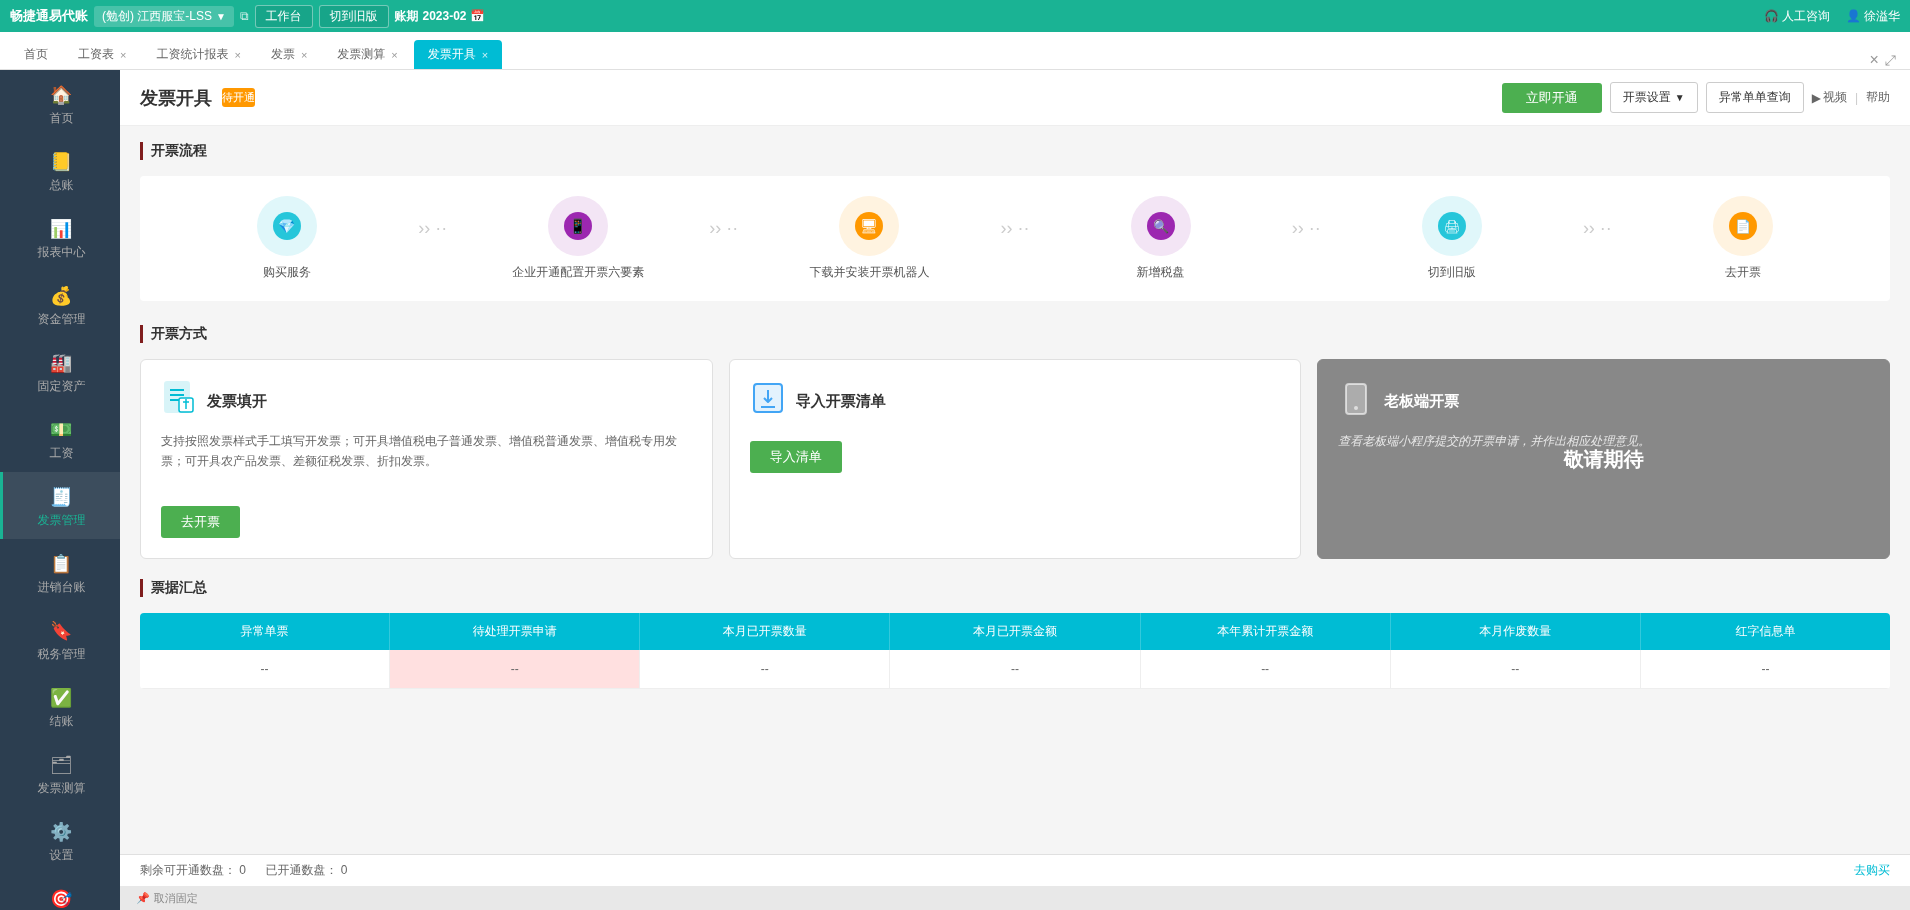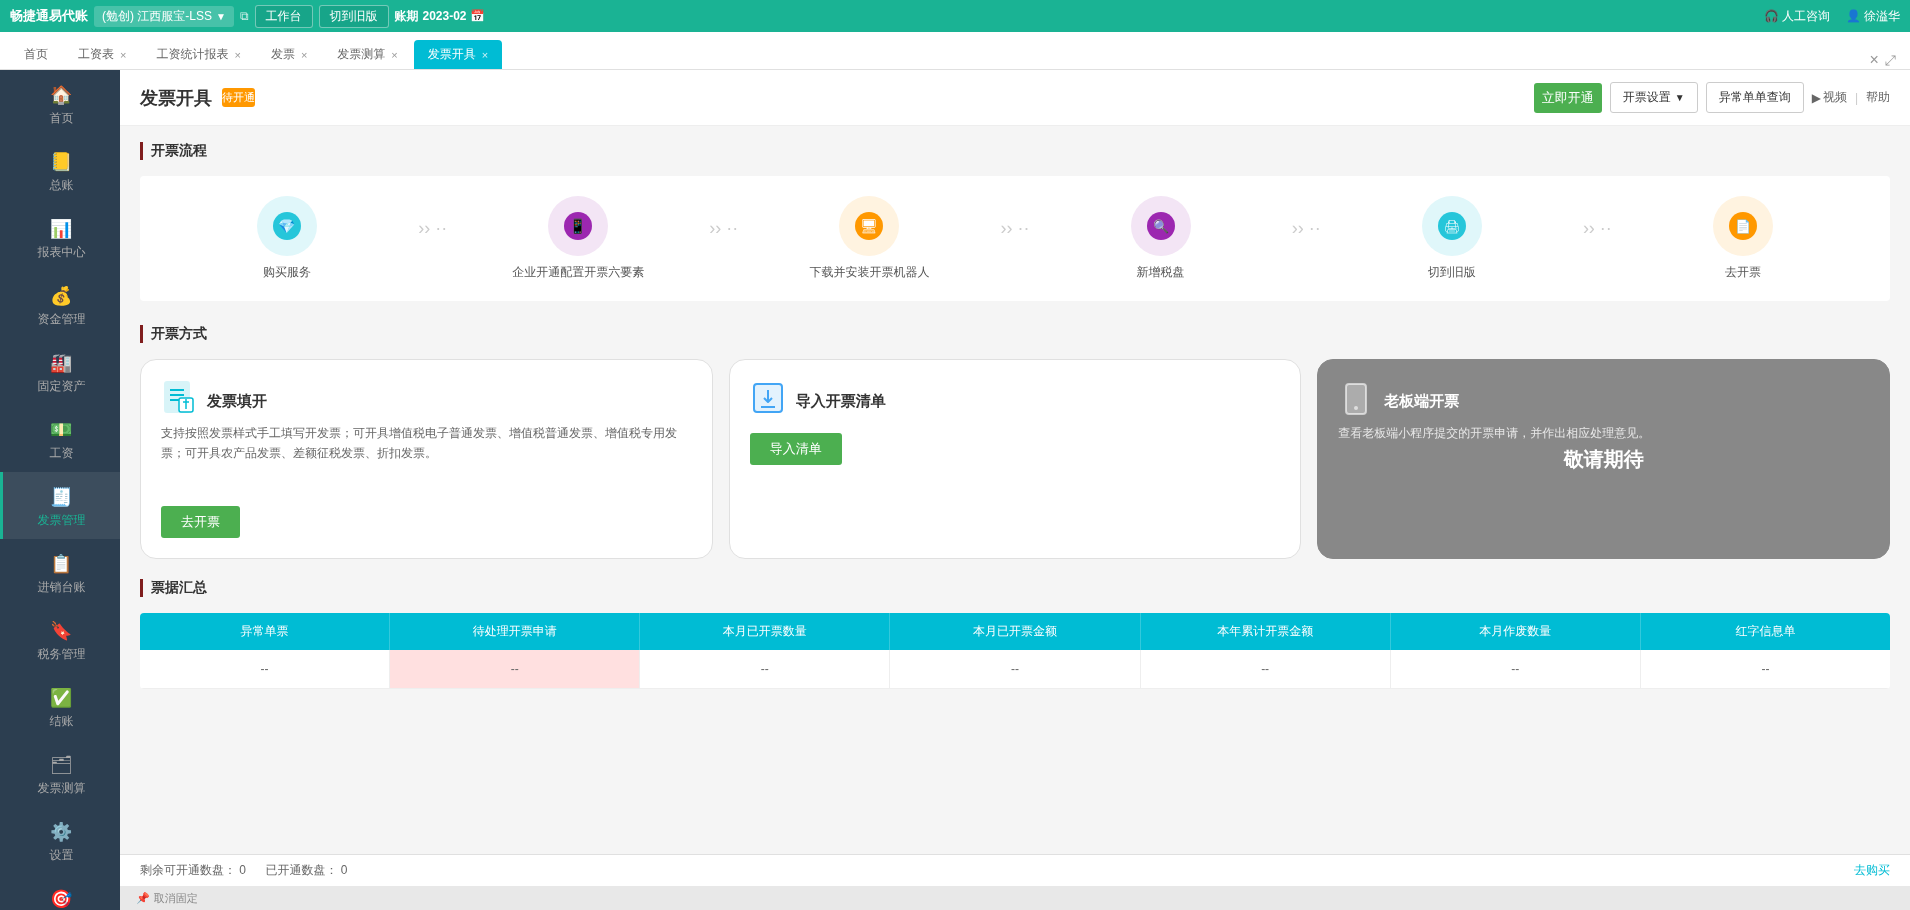--- a/index.html
+++ b/index.html
@@ -31,49 +31,49 @@
 
     
     .content-area { flex: 1; display: flex; flex-direction: column; overflow: hidden; background: #f5f5f5; }
 
     
     .page-header { background: #fff; padding: 12px 20px; display: flex; align-items: center; justify-content: space-between; border-bottom: 1px solid #eee; flex-shrink: 0; }
     .page-title-row { display: flex; align-items: center; gap: 10px; }
     .page-title { font-size: 18px; font-weight: bold; color: #333; }
     .status-badge { background: #ff9800; color: #fff; border-radius: 3px; padding: 2px 0; font-size: 11px; }
     .header-actions { display: flex; align-items: center; gap: 8px; }
-    .btn-primary { background: #4caf50; color: #fff; border: none; border-radius: 3px; padding: 6px 8px; cursor: pointer; font-size: 13px; }
+    .btn-primary { background: #4caf50; color: #fff; border: none; border-radius: 3px; padding: 6px 24px; cursor: pointer; font-size: 13px; }
     .btn-outline { background: #fff; color: #333; border: 1px solid #ccc; border-radius: 3px; padding: 6px 12px; cursor: pointer; font-size: 12px; display: flex; align-items: center; gap: 4px; }
     .btn-text { background: none; border: none; color: #666; cursor: pointer; font-size: 12px; display: flex; align-items: center; gap: 2px; }
 
     
     .page-content { flex: 1; overflow-y: auto; padding: 16px 20px; }
 
     
     .section-title { font-size: 14px; font-weight: bold; color: #333; margin-bottom: 16px; padding-left: 4px; border-left: 3px solid #7f1d1d; padding-left: 8px; }
 
     
     .flow-steps { display: flex; align-items: center; margin-bottom: 24px; background: #fff; border-radius: 4px; padding: 20px; gap: 0; }
     .flow-step { display: flex; flex-direction: column; align-items: center; gap: 8px; flex: 1; }
     .flow-step-icon { width: 60px; height: 60px; border-radius: 50%; display: flex; align-items: center; justify-content: center; font-size: 24px; }
     .flow-step-label { font-size: 12px; color: #555; text-align: center; }
     .flow-arrow { color: #ccc; font-size: 18px; padding: 0 4px; flex-shrink: 0; margin-bottom: 20px; }
 
     
     .methods-grid { display: flex; gap: 16px; margin-bottom: 20px; }
-    .method-card { background: #fff; border-radius: 16px; border: 1px solid #e0e0e0; padding: 20px; flex: 1; display: flex; flex-direction: column; gap: 0; }
+    .method-card { background: #fff; border-radius: 6px; border: 1px solid #e0e0e0; padding: 20px; flex: 1; display: flex; flex-direction: column; gap: 8px; }
     .method-card.disabled-card { background: #888; border-color: #888; position: relative; }
     .method-header { display: flex; align-items: center; gap: 10px; }
     .method-icon { font-size: 28px; }
     .method-title { font-size: 15px; font-weight: bold; color: #333; }
     .method-desc { font-size: 12px; color: #666; line-height: 1.7; flex: 1; }
     .method-btn { align-self: flex-start; background: #4caf50; color: #fff; border: none; border-radius: 3px; padding: 7px 20px; cursor: pointer; font-size: 13px; margin-top: 10px; }
     .coming-soon { position: absolute; top: 50%; left: 50%; transform: translate(-50%, -50%); color: #fff; font-size: 20px; font-weight: bold; text-align: center; }
     .disabled-title { color: #fff; }
-    .disabled-desc { color: rgba(255,255,255,0.8); }
+    .disabled-desc { color: rgba(255,255,255,0.8); font-style: italic; }
 
     
     .summary-table { background: #fff; border-radius: 4px; overflow: hidden; }
     .summary-header { display: flex; background: #00bcd4; }
     .summary-header-cell { flex: 1; padding: 10px 8px; text-align: center; color: #fff; font-size: 12px; border-right: 1px solid rgba(255,255,255,0.2); }
     .summary-header-cell:last-child { border-right: none; }
     .summary-row { display: flex; }
     .summary-cell { flex: 1; padding: 12px 8px; text-align: center; font-size: 12px; color: #666; border-right: 1px solid #eee; border-bottom: 1px solid #eee; }
     .summary-cell:last-child { border-right: none; }
     .summary-cell.highlight { background: #ffe0e0; }

